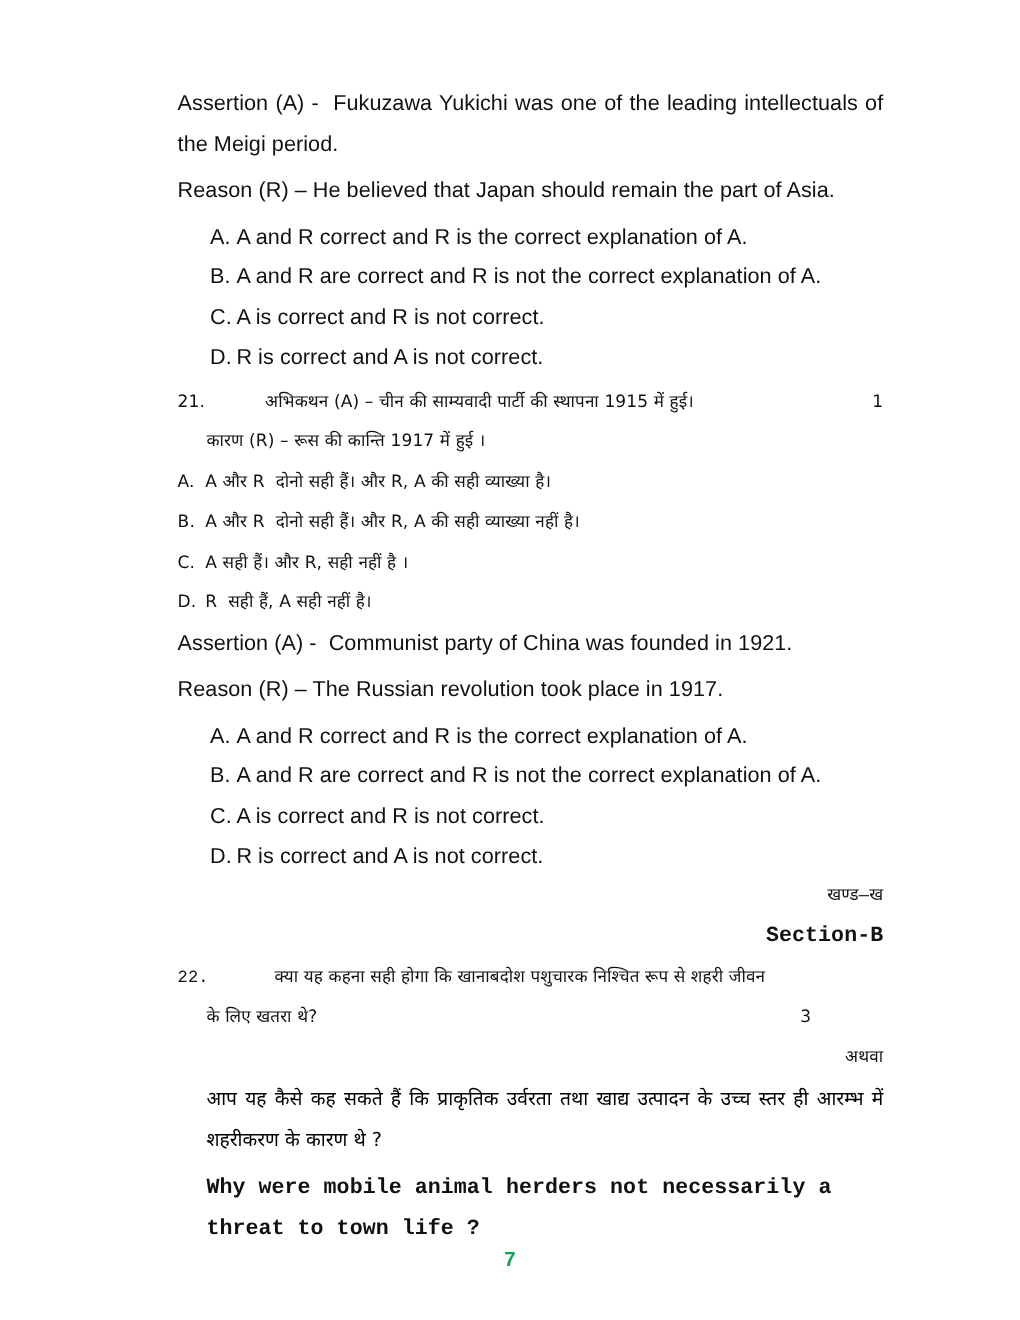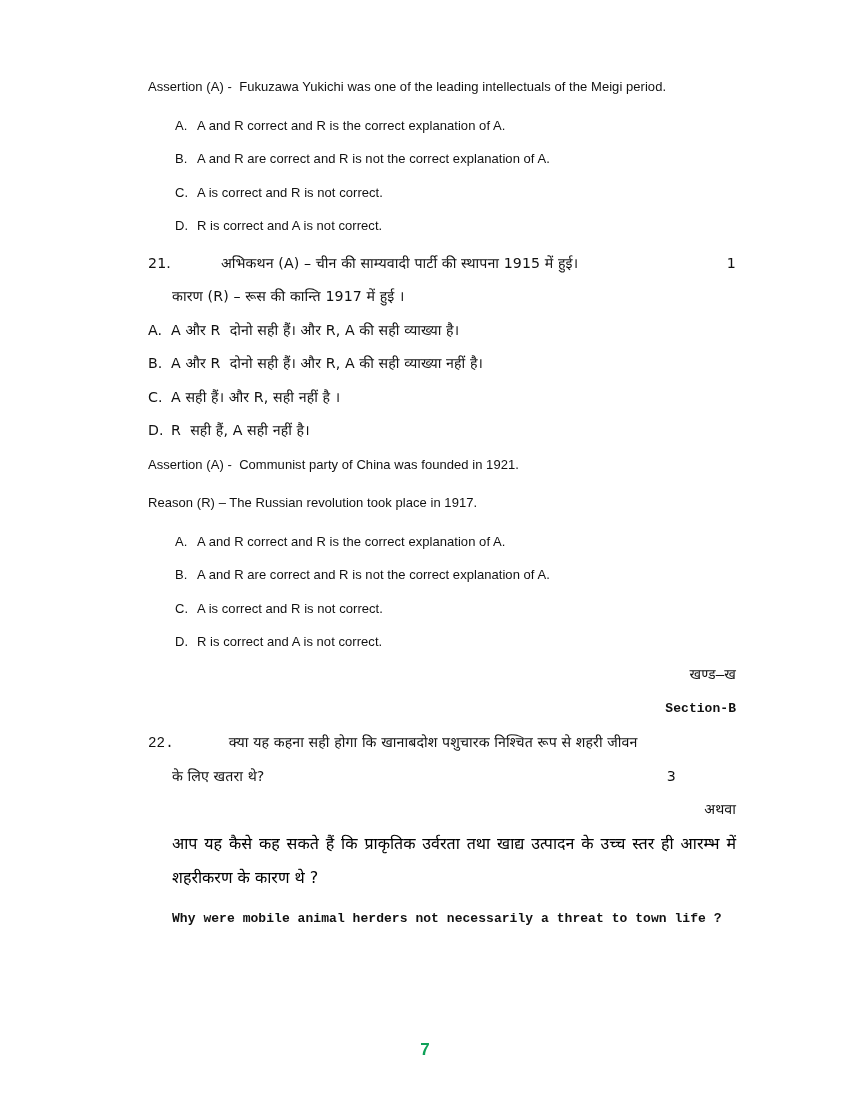--- a/index.html
+++ b/index.html
@@ -32,21 +32,21 @@
 
   
   .line {
     font-size: 14.6px;
     line-height: 33.5px;
     color: #111111;
     white-space: pre-wrap;
   }
   .eng {
     font-family: "Liberation Sans", "DejaVu Sans", sans-serif;
-    font-size: 13px;
+    font-size: 18px;
     letter-spacing: 0.05px;
   }
   .hin {
     font-family: "DejaVu Sans", "Liberation Sans", sans-serif;
     font-size: 14.2px;
     letter-spacing: 0.1px;
   }
 
   
   .stmt {
@@ -158,20 +158,21 @@
   }
 </style>
 </head>
 <body>
 
 <div class="page">
   <div class="content">
 
     <div class="line eng stmt just-full">Assertion (A) -  Fukuzawa Yukichi was one of the leading intellectuals of the Meigi period.</div>
 
+    <div class="line eng stmt">Reason (R) – He believed that Japan should remain the part of Asia.</div>
 
     <div class="opt-eng">
       <div class="row line eng">
         <span class="mark">A.</span>
         <span class="txt">A and R correct and R is the correct explanation of A.</span>
       </div>
       <div class="row line eng">
         <span class="mark">B.</span>
         <span class="txt">A and R are correct and R is not the correct explanation of A.</span>
       </div>

